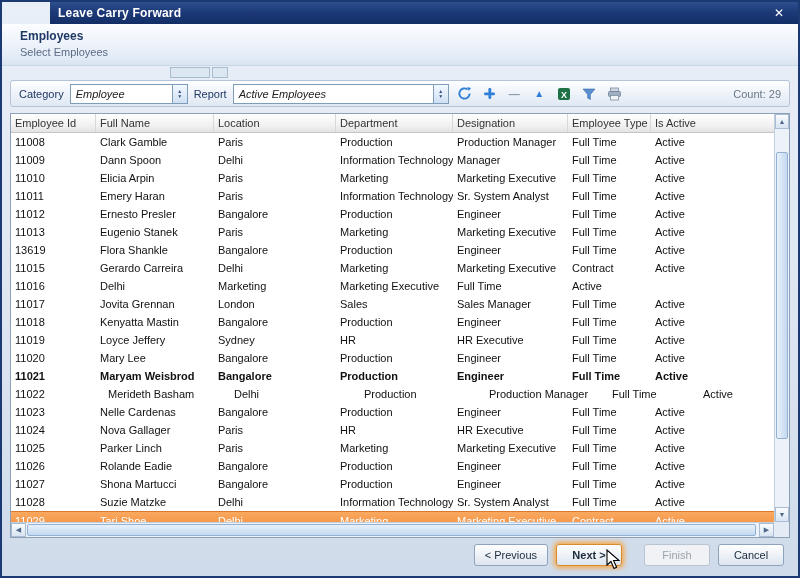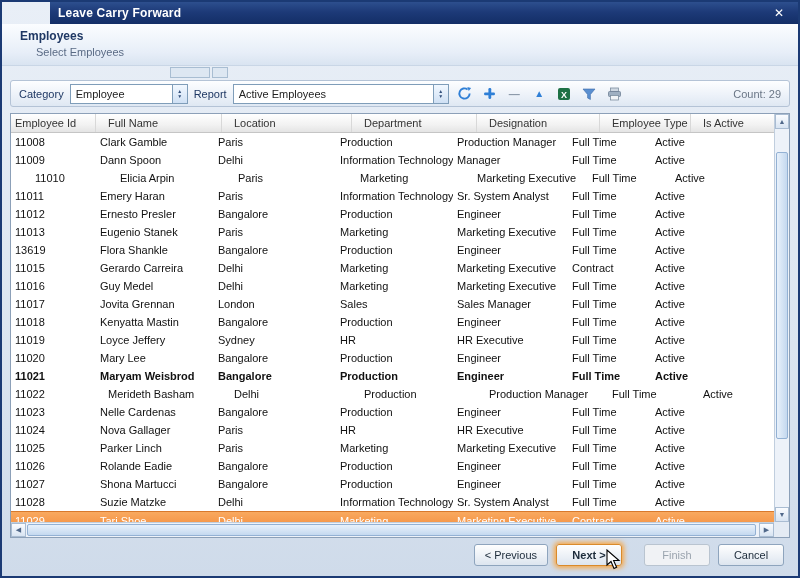--- a/index.html
+++ b/index.html
@@ -29,42 +29,42 @@
     color:#fff; font-size:12px; cursor:default;
   }
   
   .headerband {
     flex:0 0 42px;
     background:linear-gradient(180deg,#fbfdff 0%,#e7eef8 70%,#d9e4f1 100%);
     padding:5px 0 0 18px;
     border-bottom:1px solid #c9d6e6;
   }
   .headerband .h-title { color:#1f3864; font-weight:bold; font-size:12px; }
-  .headerband .h-sub { color:#5a6b85; font-size:11px; margin:3px 0 0 16px; }
+  .headerband .h-sub { color:#5a6b85; font-size:11px; margin:3px 0 0 0; }
   
   .fragzone { flex:0 0 14px; position:relative; }
   .frag {
     position:absolute; top:1px; height:11px;
     background:#dde7f2; border:1px solid #a8bdd2;
   }
   .frag.a { left:168px; width:40px; }
   .frag.b { left:210px; width:16px; }
   
   .toolbarwrap { flex:0 0 28px; padding:0 8px; }
   .toolbar {
     height:27px; display:flex; align-items:center; gap:6px;
     background:linear-gradient(180deg,#fdfeff 0%,#edf2f9 55%,#dfe8f3 100%);
     border:1px solid #b4c3d6; border-radius:3px; padding:0 8px;
   }
   .tb-label { color:#1f3864; }
   .combo {
     height:20px; background:#fff; border:1px solid #7f9db9;
     display:flex; align-items:stretch;
   }
-  .combo .val { padding:3px 5px 0 5px; white-space:nowrap; overflow:hidden; }
+  .combo .val { padding:3px 5px 0 5px; white-space:nowrap; overflow:hidden;font-style:italic; }
   .combo.category { width:118px; }
   .combo.report { width:216px; }
   .combo .val { flex:1; }
   .spin {
     width:15px; border-left:1px solid #7f9db9;
     background:linear-gradient(180deg,#f2f8ff,#cfe0f4);
     display:flex; flex-direction:column; align-items:center; justify-content:center;
     color:#33507c; font-size:5px; line-height:5px; cursor:default;
   }
   .iconbtn {
@@ -79,21 +79,20 @@
   .tablewrap {
     flex:1 1 auto; margin:5px 8px 0 8px; position:relative;
     border:1px solid #8ca0b8; background:#fff; overflow:hidden;
     display:flex; flex-direction:column;
   }
   .grid-area { flex:1 1 auto; display:flex; flex-direction:column; margin-right:15px; overflow:hidden; }
   .thead {
     flex:0 0 19px; display:grid;
     background:linear-gradient(180deg,#ffffff 0%,#f2f2f2 60%,#e4e4e4 100%);
     border-bottom:1px solid #c5c5c5;
-    gap:8px;
   }
   .th {
     padding:3px 0 0 4px; color:#333; border-right:1px solid #d8d8d8;
     white-space:nowrap; overflow:hidden;
   }
   .tbody { flex:1 1 auto; overflow:hidden; }
   .row { display:grid; height:18px; }
   .cell { padding:3px 0 0 4px; white-space:nowrap; overflow:hidden; color:#111; }
   .row.selected {
     background:linear-gradient(180deg,#f9a95f 0%,#f28f41 100%);
@@ -258,21 +257,21 @@
           </div>
           <div class="row" style="grid-template-columns: 85px 118px 122px 117px 115px 83px 128px;">
             <div class="cell">11009</div>
             <div class="cell">Dann Spoon</div>
             <div class="cell">Delhi</div>
             <div class="cell">Information Technology</div>
             <div class="cell">Manager</div>
             <div class="cell">Full Time</div>
             <div class="cell">Active</div>
           </div>
-          <div class="row" style="grid-template-columns: 85px 118px 122px 117px 115px 83px 128px; padding-left: 20px;">
+          <div class="row" style="grid-template-columns: 85px 118px 122px 117px 115px 83px 128px;">
             <div class="cell">11010</div>
             <div class="cell">Elicia Arpin</div>
             <div class="cell">Paris</div>
             <div class="cell">Marketing</div>
             <div class="cell">Marketing Executive</div>
             <div class="cell">Full Time</div>
             <div class="cell">Active</div>
           </div>
           <div class="row" style="grid-template-columns: 85px 118px 122px 117px 115px 83px 128px;">
             <div class="cell">11011</div>
@@ -314,21 +313,20 @@
             <div class="cell">11015</div>
             <div class="cell">Gerardo Carreira</div>
             <div class="cell">Delhi</div>
             <div class="cell">Marketing</div>
             <div class="cell">Marketing Executive</div>
             <div class="cell">Contract</div>
             <div class="cell">Active</div>
           </div>
           <div class="row" style="grid-template-columns: 85px 118px 122px 117px 115px 83px 128px;">
             <div class="cell">11016</div>
-            <div class="cell">Guy Medel</div>
             <div class="cell">Delhi</div>
             <div class="cell">Marketing</div>
             <div class="cell">Marketing Executive</div>
             <div class="cell">Full Time</div>
             <div class="cell">Active</div>
           </div>
           <div class="row" style="grid-template-columns: 85px 118px 122px 117px 115px 83px 128px;">
             <div class="cell">11017</div>
             <div class="cell">Jovita Grennan</div>
             <div class="cell">London</div>

